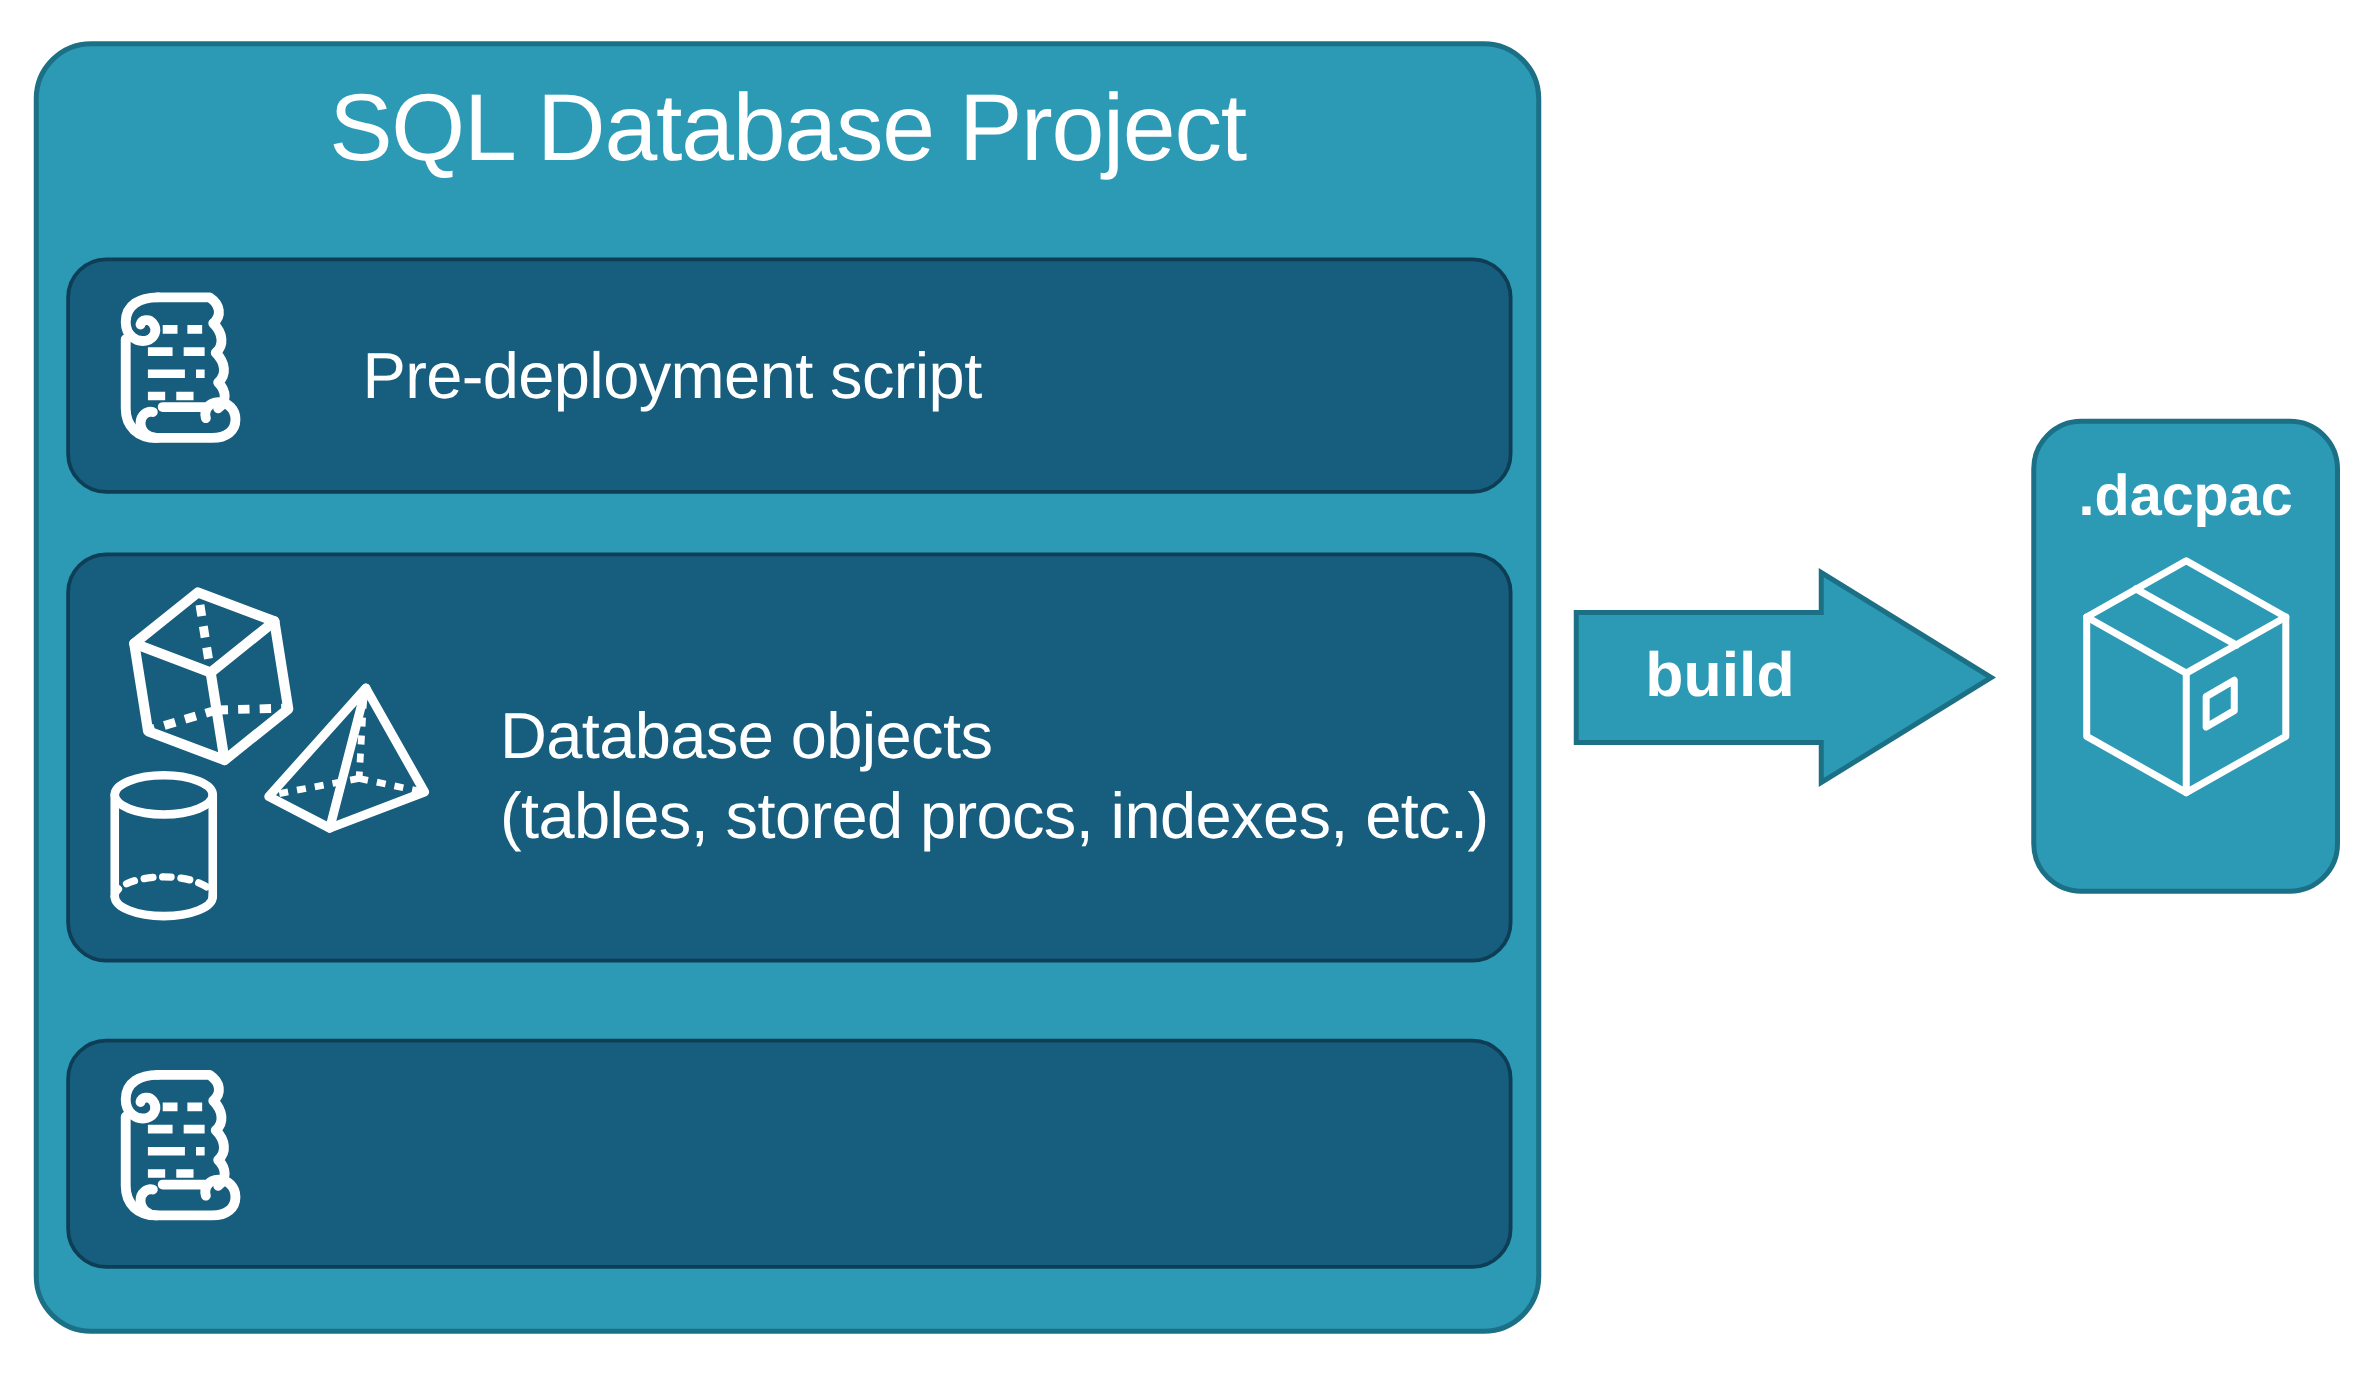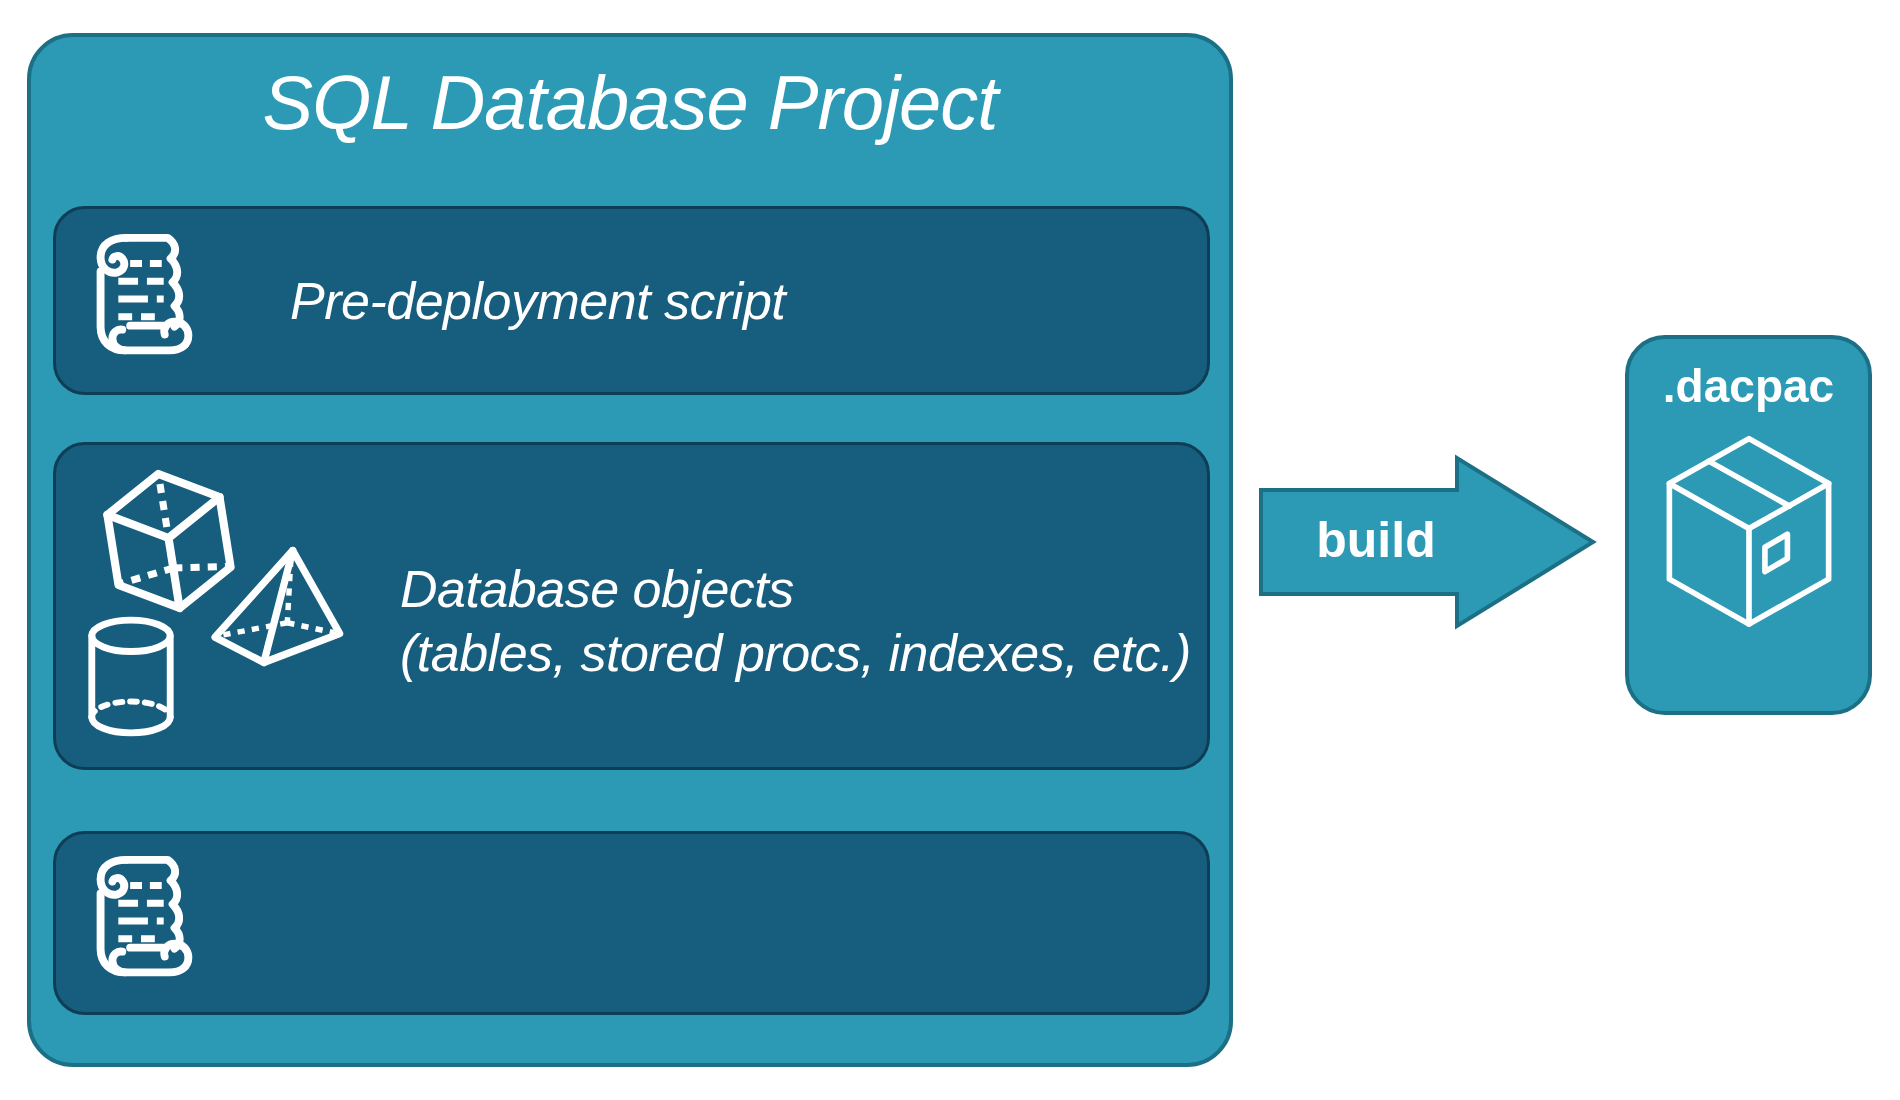--- a/index.html
+++ b/index.html
@@ -3,21 +3,21 @@
 <meta charset="utf-8">
 <style>
   html,body{margin:0;padding:0;background:#ffffff;}
   #stage{
     position:relative;width:1900px;height:1100px;background:#ffffff;overflow:hidden;
     font-family:"Liberation Sans","DejaVu Sans",sans-serif;color:#ffffff;
   }
   
   .panel{
     position:absolute;left:27px;top:33px;width:1206px;height:1034px;
-    background:#2d9ab5;border:4px solid #1b7085;border-radius:46px;box-sizing:border-box;font-style:italic;
+    background:#2d9ab5;border:4px solid #1b7085;border-radius:46px;box-sizing:border-box;
   }
   .panel-title{
     position:absolute;left:0;right:0;top:26px;text-align:center;
     font-size:76px;font-weight:400;letter-spacing:-1px;line-height:80px;color:#ffffff;
     white-space:nowrap;
   }
   
   .row{
     position:absolute;left:22px;width:1157px;
     background:#175d7d;border:3px solid #0e3e56;border-radius:32px;box-sizing:border-box;
@@ -43,21 +43,21 @@
     position:absolute;left:1261px;top:490px;width:230px;height:100px;
     display:flex;align-items:center;justify-content:center;
     font-size:50px;font-weight:700;color:#ffffff;
   }
   
   .dacpac{
     position:absolute;left:1625px;top:335px;width:247px;height:380px;
     background:#2d9ab5;border:4px solid #1b7085;border-radius:40px;box-sizing:border-box;
     display:flex;flex-direction:column;align-items:center;
   }
-  .dacpac-label{margin-top:20px;font-size:46px;font-weight:700;color:#ffffff;white-space:nowrap;}
+  .dacpac-label{margin-top:30px;font-size:46px;font-weight:700;color:#ffffff;white-space:nowrap;}
   .dacpac-icon{margin-top:18px;display:block;}
   svg{display:block;}
 </style>
 </head>
 <body>
 
 <div id="stage">
 
   <div class="panel">
     <div class="panel-title">SQL Database Project</div>

